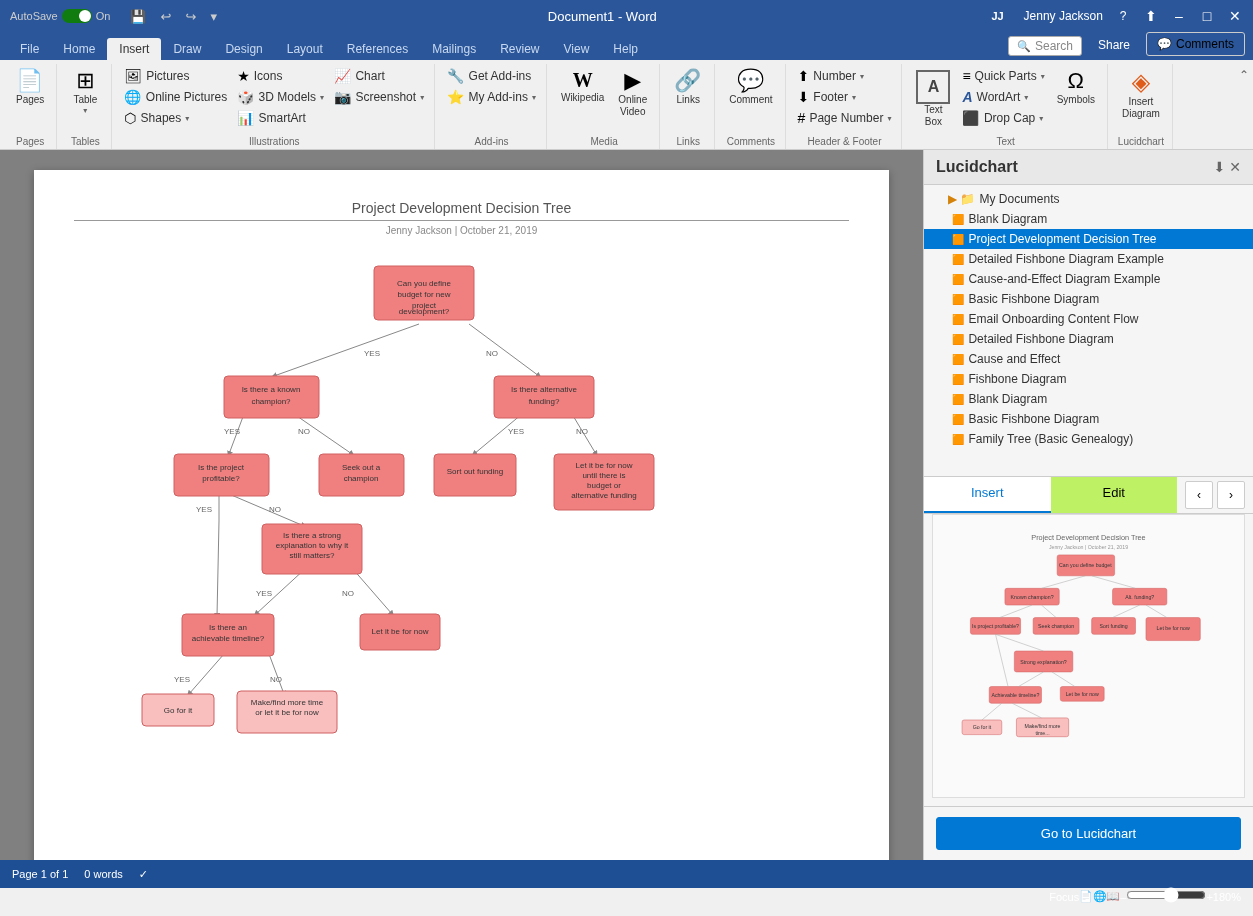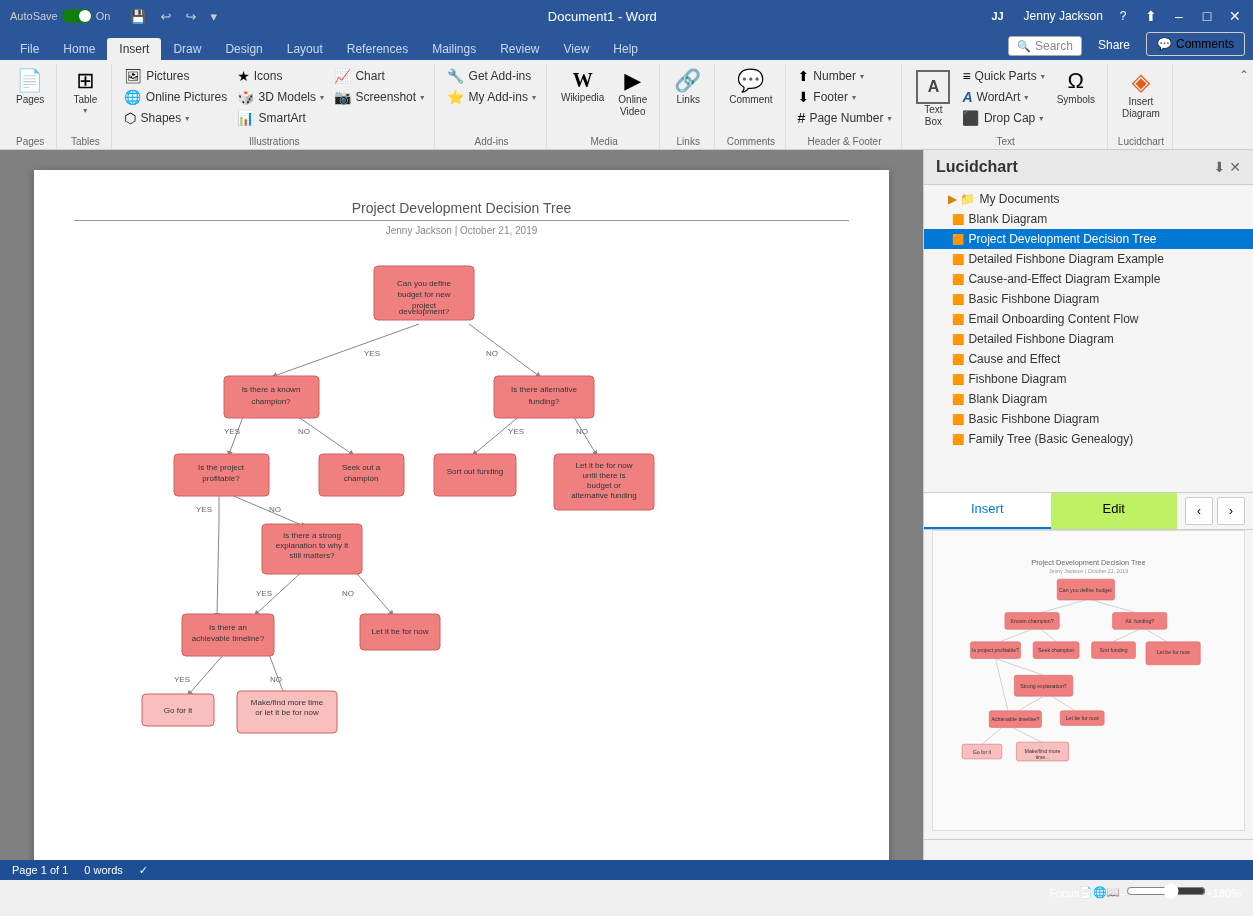--- a/index.html
+++ b/index.html
@@ -274,21 +274,21 @@
       text-align: center;
     }
     .panel-footer-btn.primary {
       background: #0078d4;
       color: white;
       border-color: #0078d4;
     }
 
     
     .status-bar {
-      height: 20px;
+      height: 28px;
       background: #1e4f94;
       color: white;
       display: flex;
       align-items: center;
       padding: 0 12px;
       font-size: 11px;
       gap: 16px;
     }
     .status-right {
       margin-left: auto;
@@ -809,20 +809,21 @@
           <line x1="56" y1="104" x2="68" y2="154" stroke="#aaa" stroke-width="0.5"></line>
           <line x1="102" y1="140" x2="78" y2="154" stroke="#aaa" stroke-width="0.5"></line>
           <line x1="110" y1="140" x2="132" y2="154" stroke="#aaa" stroke-width="0.5"></line>
           <line x1="62" y1="170" x2="43" y2="186" stroke="#aaa" stroke-width="0.5"></line>
           <line x1="72" y1="170" x2="100" y2="184" stroke="#aaa" stroke-width="0.5"></line>
         </svg>
       </div>
     </div>
 
     <div class="panel-footer">
+      <button class="panel-footer-btn primary">Go to Lucidchart</button>
     </div>
   </div>
 </div>
 
 <div class="status-bar">
   <span>Page 1 of 1</span>
   <span>0 words</span>
   <span>✓</span>
   <div class="status-right">
     <span style="cursor:pointer;">Focus</span>

